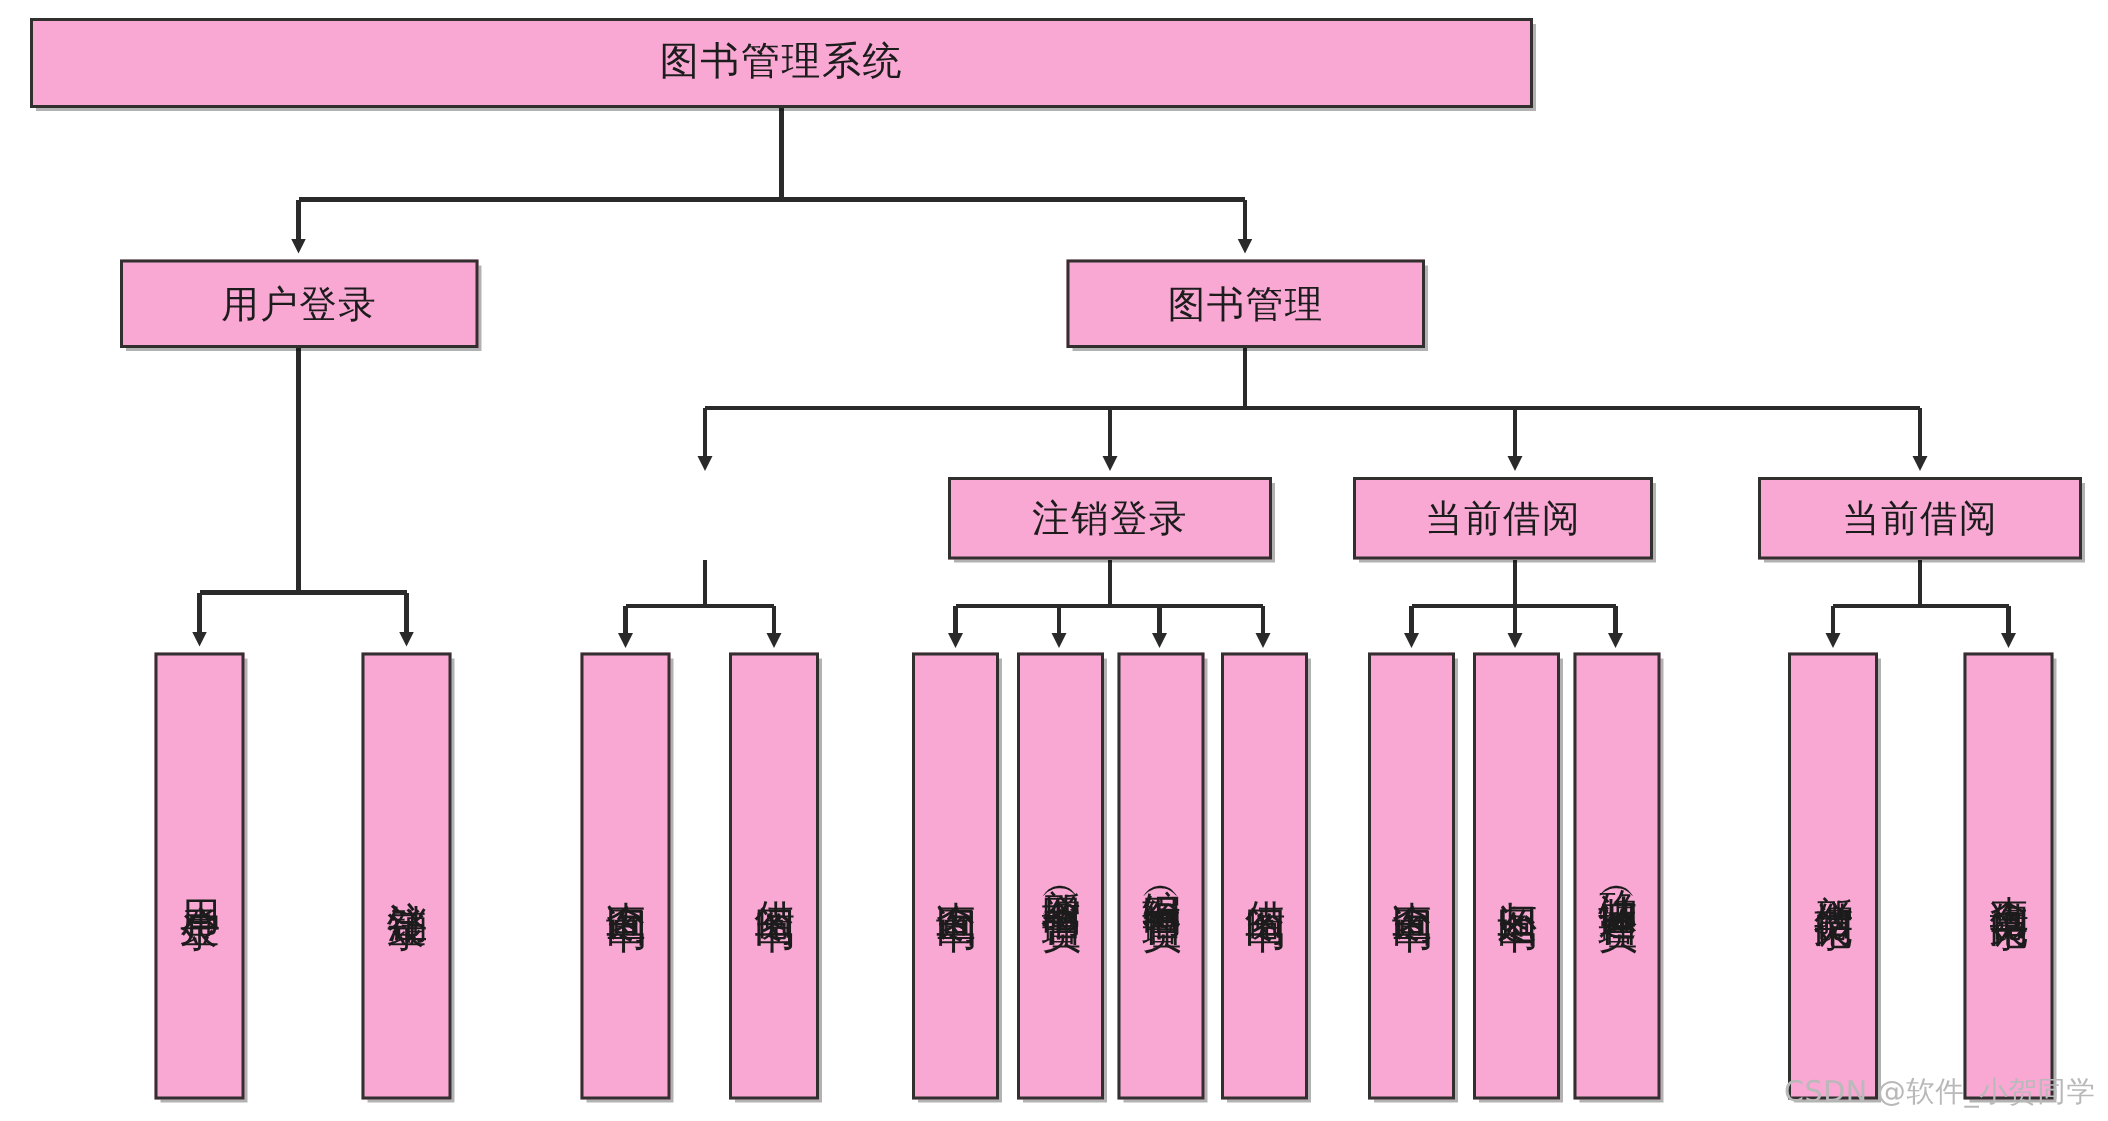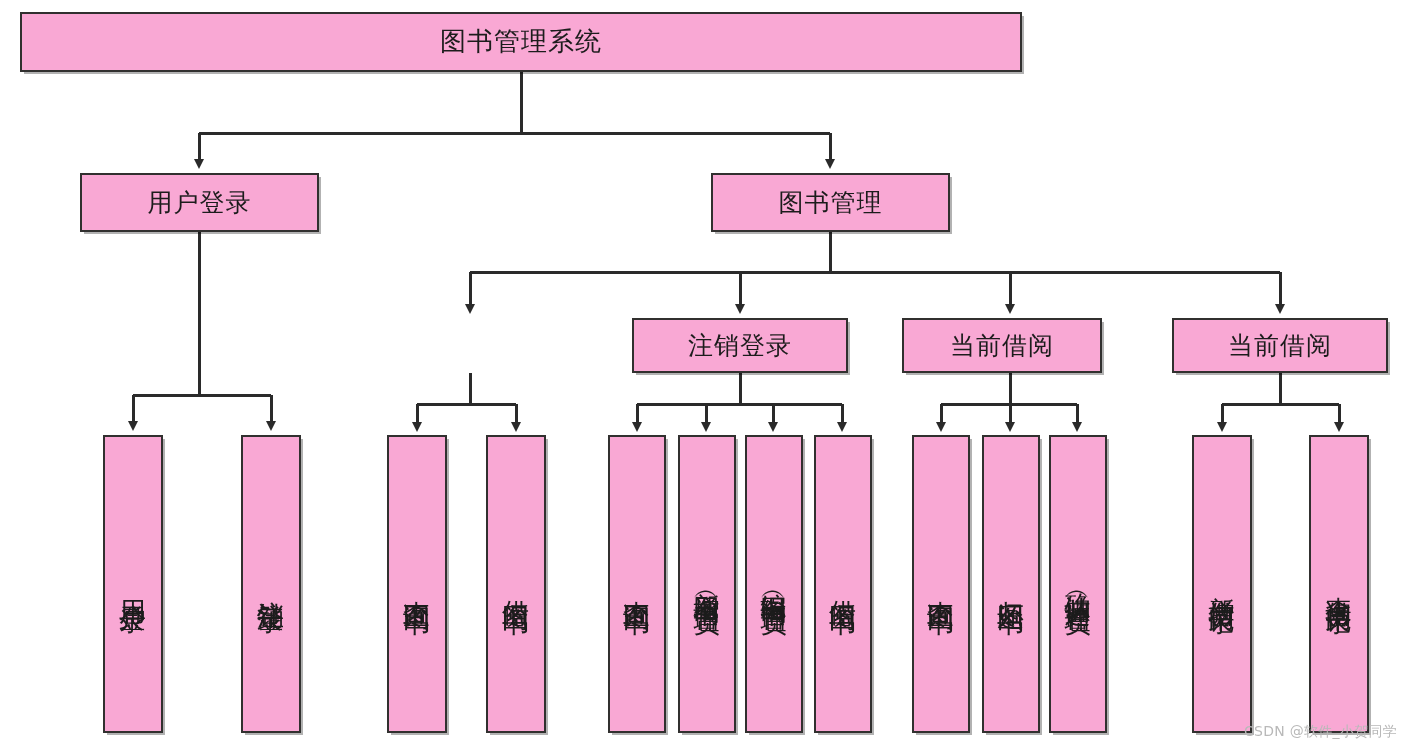--- a/index.html
+++ b/index.html
@@ -64,21 +64,21 @@
     letter-spacing: 0.10em;
     white-space: nowrap;
     max-height: 100%;
   }
   .node.v.tall .label { font-size: 26px; }
   
   #watermark {
     position: absolute;
     right: 8px;
     bottom: 6px;
-    font-size: 14px;
+    font-size: 19px;
     color: #b9b9b9;
     letter-spacing: 0.02em;
     white-space: nowrap;
     user-select: none;
   }
 </style>
 </head>
 <body>
 
 <div id="canvas">

